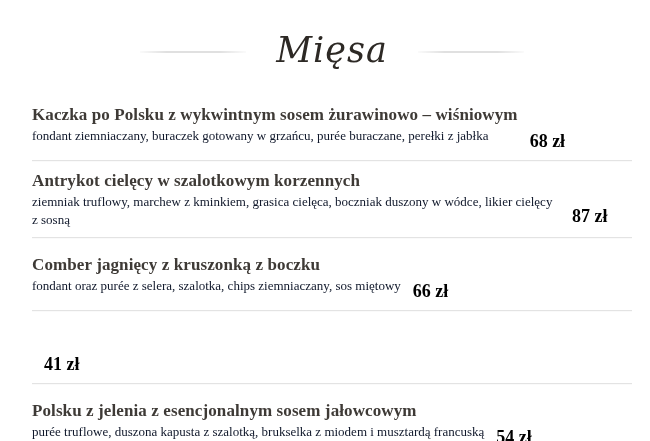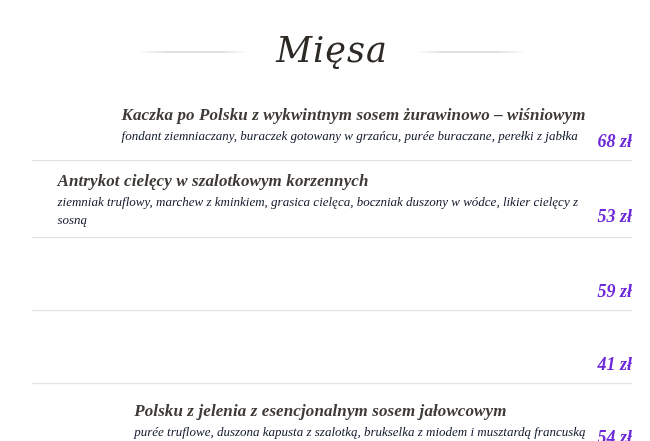--- a/index.html
+++ b/index.html
@@ -42,25 +42,24 @@
     letter-spacing: 1px;
   }
   
   .menu {
     list-style: none;
     margin-top: 14px;
   }
   .item {
     display: flex;
     align-items: center;
-    justify-content: flex-end;
+    justify-content: flex-start;
     padding: 9px 0 8px 0;
     border-bottom: 1px solid #e3e3e3;
     box-shadow: 0 1px 0 rgba(250,250,250,1);
-    font-style: italic;
   }
   .item:last-child {
     border-bottom: none;
     box-shadow: none;
   }
   .info {
     max-width: 528px;
   }
   .dish-name {
     font-size: 17px;
@@ -71,21 +70,21 @@
     letter-spacing: 0.1px;
   }
   .dish-desc {
     font-size: 13px;
     line-height: 1.38;
     color: #0f172a;
   }
   .price {
     font-size: 18px;
     font-weight: bold;
-    color: #6d28d9;
+    color: #000000;
     white-space: nowrap;
     padding-left: 12px;
     margin-top: 34px;
   }
 </style>
 </head>
 <body>
 
 <div class="page">
 
@@ -103,25 +102,29 @@
         <p class="dish-desc">fondant ziemniaczany, buraczek gotowany w grzańcu, purée buraczane, perełki z jabłka</p>
       </div>
       <div class="price">68 zł</div>
     </li>
 
     <li class="item">
       <div class="info">
         <h2 class="dish-name">Antrykot cielęcy w szalotkowym korzennych</h2>
         <p class="dish-desc">ziemniak truflowy, marchew z kminkiem, grasica cielęca, boczniak duszony w wódce, likier cielęcy z sosną</p>
       </div>
-      <div class="price">53 zł</div>
+      <div class="price">87 zł</div>
     </li>
 
     <li class="item">
-      <div class="price">59 zł</div>
+      <div class="info">
+        <h2 class="dish-name">Comber jagnięcy z kruszonką z boczku</h2>
+        <p class="dish-desc">fondant oraz purée z selera, szalotka, chips ziemniaczany, sos miętowy</p>
+      </div>
+      <div class="price">66 zł</div>
     </li>
 
     <li class="item">
       <div class="price">41 zł</div>
     </li>
 
     <li class="item">
       <div class="info">
         <h2 class="dish-name">Polsku z jelenia z esencjonalnym sosem jałowcowym</h2>
         <p class="dish-desc">purée truflowe, duszona kapusta z szalotką, brukselka z miodem i musztardą francuską</p>

